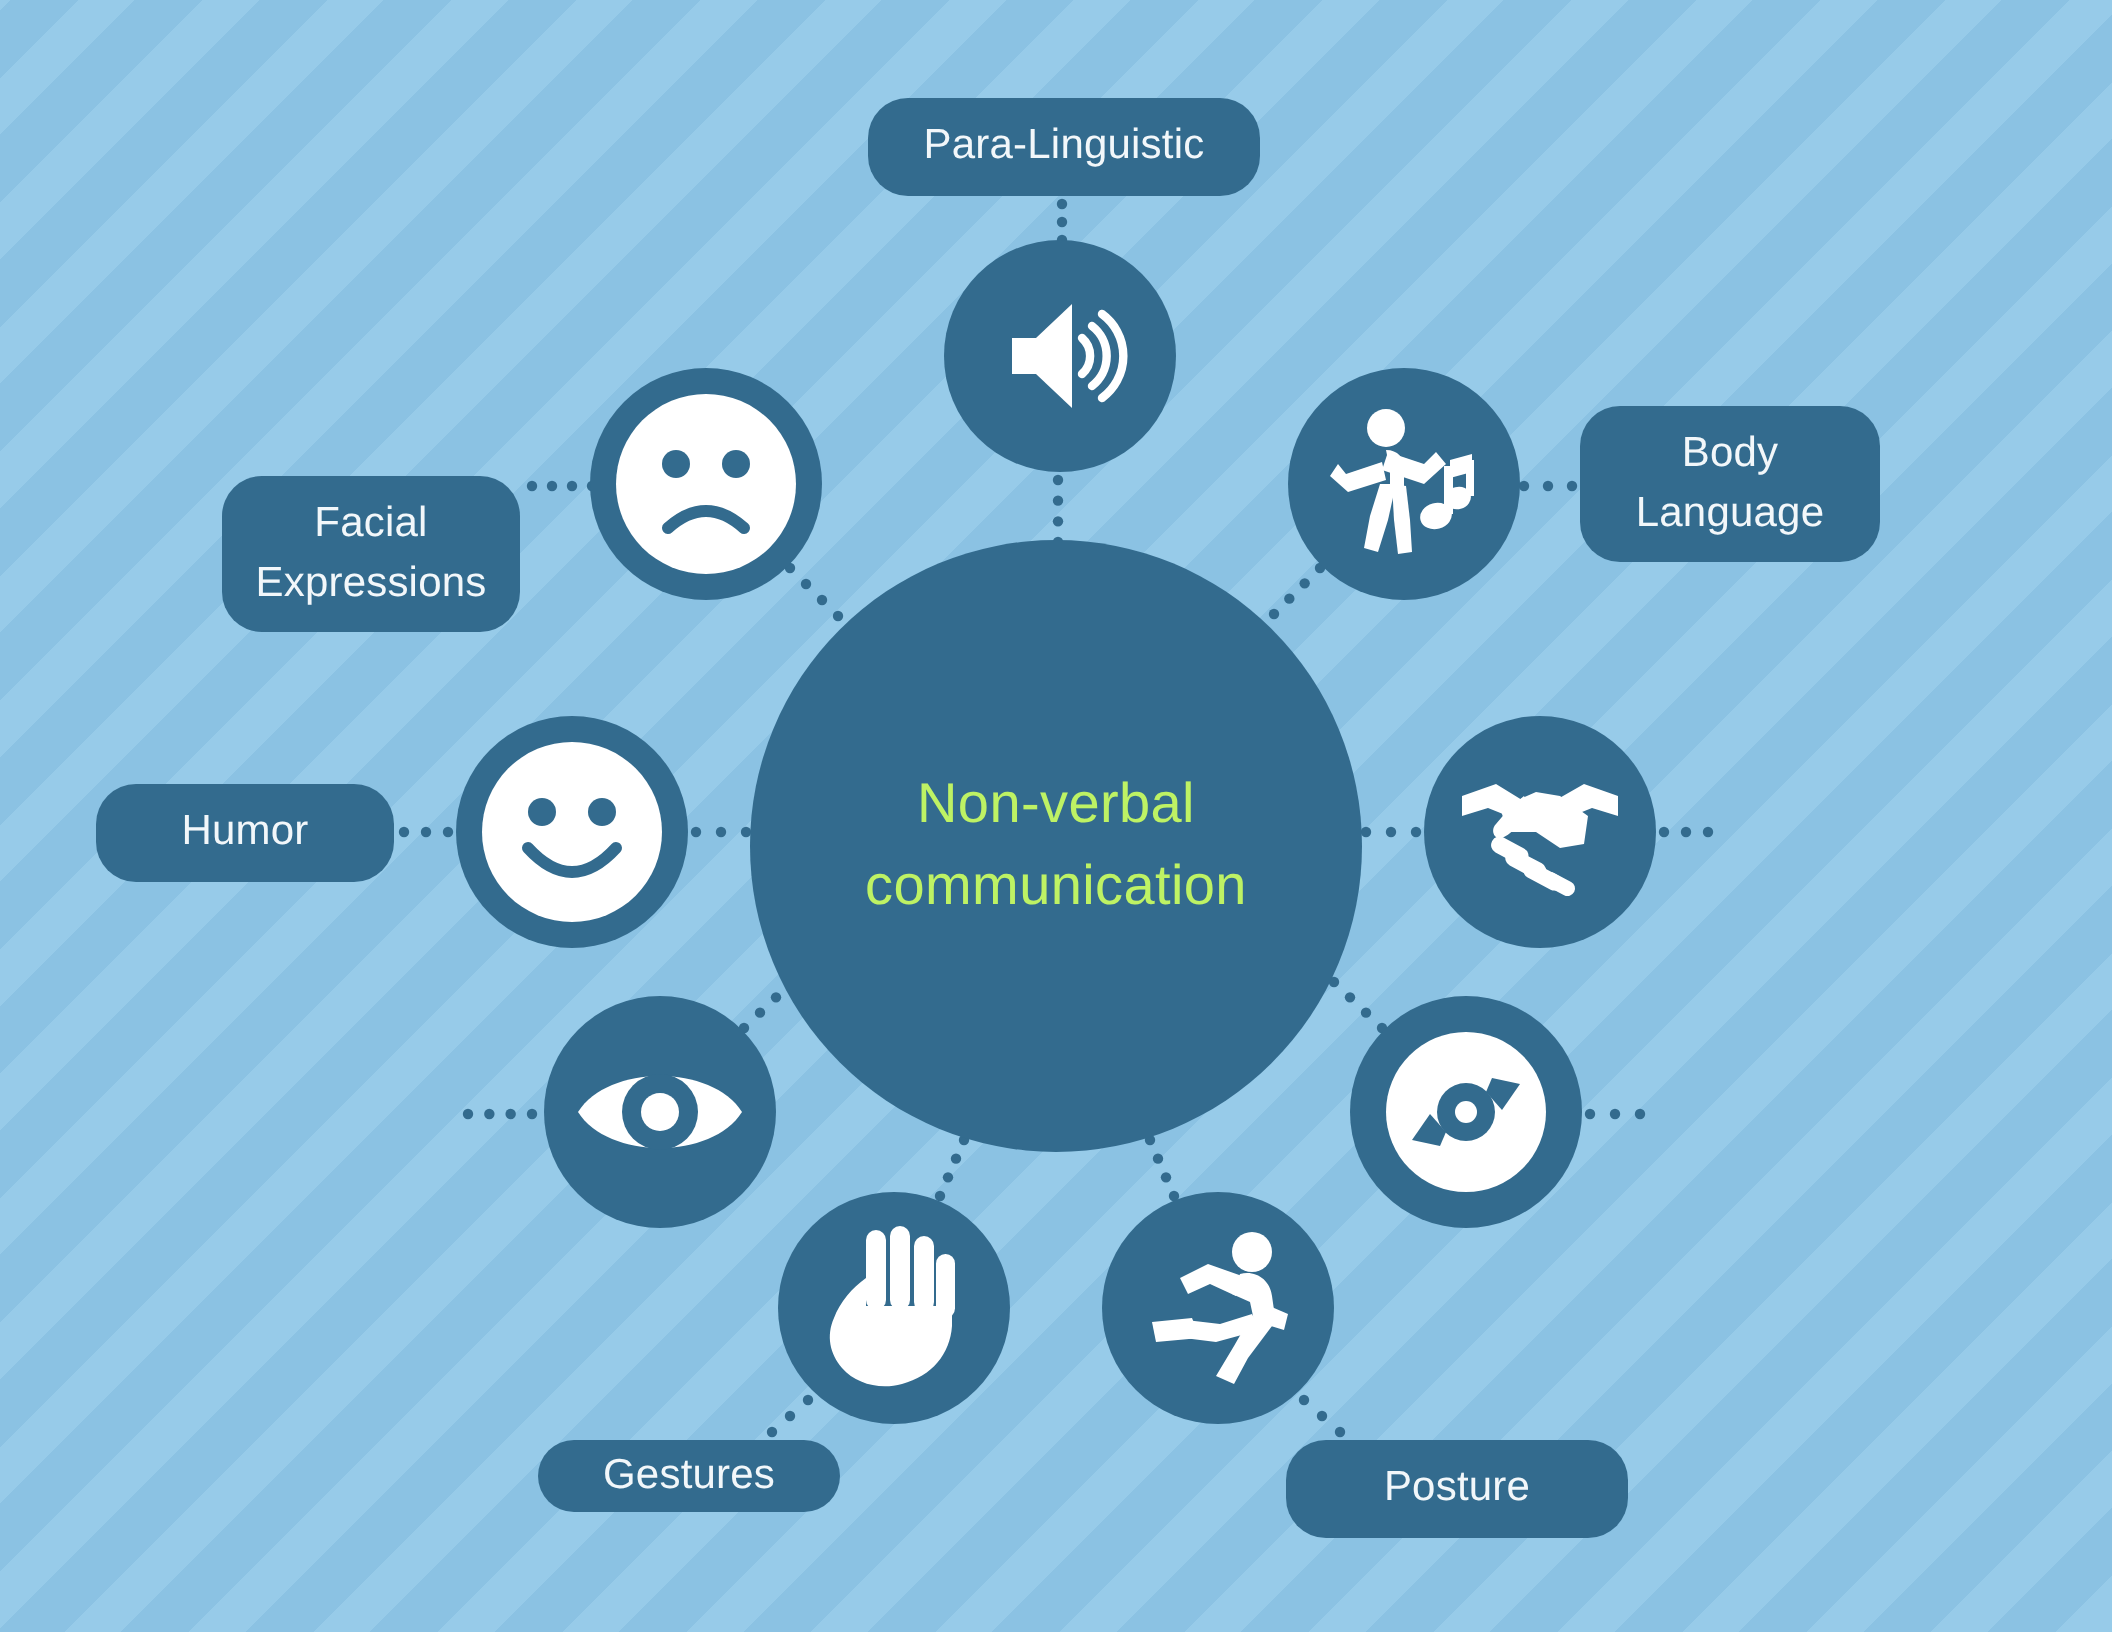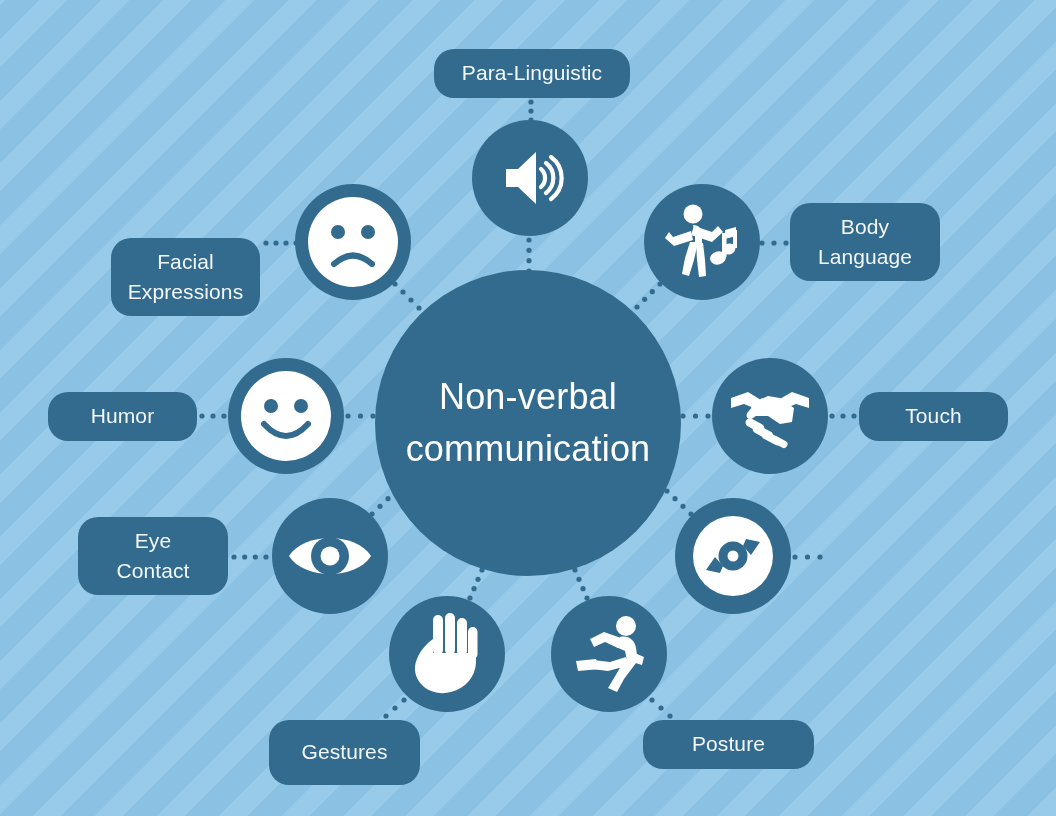--- a/index.html
+++ b/index.html
@@ -37,22 +37,22 @@
   .hub {
     position: absolute;
     border-radius: 50%;
     background: #336b8e;
     display: flex;
     align-items: center;
     justify-content: center;
     text-align: center;
   }
   .hub-label {
-    color: #ffffff;
-    font-size: 36px;
+    color: #bef264;
+    font-size: 28px;
     line-height: 1.45;
     letter-spacing: 0.2px;
     font-weight: 400;
     white-space: pre-line;
   }
 
   
   .node-icon {
     position: absolute;
     border-radius: 50%;
@@ -230,36 +230,29 @@
         <path fill="#ffffff" d="M81 24 L64 18 L50 26 L58 34 L68 30 L81 34 Z"></path>
         <path fill="#ffffff" d="M22 30 L40 22 L52 24 L66 34 L64 48 L52 50 L40 42 L26 42 Z"></path>
         <path fill="#ffffff" d="M34 24 C29 28 24 33 20 38 C17 41 19 46 23 45 C28 43 34 36 38 31 Z"></path>
         <rect x="17" y="47" width="20" height="8.5" rx="4.2" fill="#ffffff" transform="rotate(28 27 51)"></rect>
         <rect x="24" y="54" width="22" height="8.5" rx="4.2" fill="#ffffff" transform="rotate(28 35 58)"></rect>
         <rect x="33" y="60" width="21" height="8" rx="4" fill="#ffffff" transform="rotate(28 43 64)"></rect>
         <rect x="43" y="64" width="17" height="7.5" rx="3.7" fill="#ffffff" transform="rotate(28 51 68)"></rect>
       </svg>
     </span>
   </div>
-  <div class="pill" style="left:859px; top:392px; width:149px; height:49px;">
-    <span>Touch</span>
-  </div>
 
   <div class="node-icon" style="left:272px; top:498px; width:116px; height:116px;">
     <span>
       <svg width="88" height="88" viewBox="0 0 88 88">
         <path fill="#ffffff" d="M3 44 C18 20 70 20 85 44 C70 68 18 68 3 44 Z"></path>
         <circle cx="44" cy="44" r="19" fill="#336b8e"></circle>
         <circle cx="44" cy="44" r="9.5" fill="#ffffff"></circle>
       </svg>
     </span>
-  </div>
-  <div class="pill" style="left:78px; top:517px; width:150px; height:78px;">
-    <span>Eye
-Contact</span>
   </div>
 
   <div class="node-icon" style="left:675px; top:498px; width:116px; height:116px;">
     <span>
       <svg width="86" height="86" viewBox="0 0 86 86">
         <circle cx="43" cy="43" r="40" fill="#ffffff"></circle>
         <circle cx="43" cy="43" r="14.5" fill="#336b8e"></circle>
         <circle cx="43" cy="43" r="5.5" fill="#ffffff"></circle>
         <path fill="#336b8e" d="M56 26 L70 29 L61 42 L53 33 Z"></path>
         <path fill="#336b8e" d="M30 60 L16 57 L25 44 L33 53 Z"></path>
@@ -271,21 +264,21 @@
     <span>
       <svg width="76" height="82" viewBox="0 0 76 82">
         <rect x="24" y="2" width="10" height="40" rx="5" fill="#ffffff"></rect>
         <rect x="36" y="0" width="10" height="42" rx="5" fill="#ffffff"></rect>
         <rect x="48" y="5" width="10" height="38" rx="5" fill="#ffffff"></rect>
         <rect x="59" y="14" width="9.5" height="32" rx="4.7" fill="#ffffff"></rect>
         <path fill="#ffffff" d="M24 26 C17 31 11 38 8 46 C4 55 6 64 12 71 C19 79 31 82 42 79 C57 75 66 64 67 50 L67 40 L24 40 Z"></path>
       </svg>
     </span>
   </div>
-  <div class="pill" style="left:269px; top:720px; width:151px; height:65px;">
+  <div class="pill" style="left:269px; top:720px; width:151px; height:36px;">
     <span>Gestures</span>
   </div>
 
   <div class="node-icon" style="left:551px; top:596px; width:116px; height:116px;">
     <span>
       <svg width="82" height="82" viewBox="0 0 82 82">
         <circle cx="58" cy="13" r="10" fill="#ffffff"></circle>
         <path fill="#ffffff" d="M52 24 C60 22 67 27 68 35 L70 49 L60 52 L57 38 L48 34 Z"></path>
         <path fill="#ffffff" d="M53 25 L36 19 L22 26 L26 34 L37 29 L50 35 Z"></path>
         <path fill="#ffffff" d="M62 38 L76 44 L74 52 L58 47 Z"></path>

